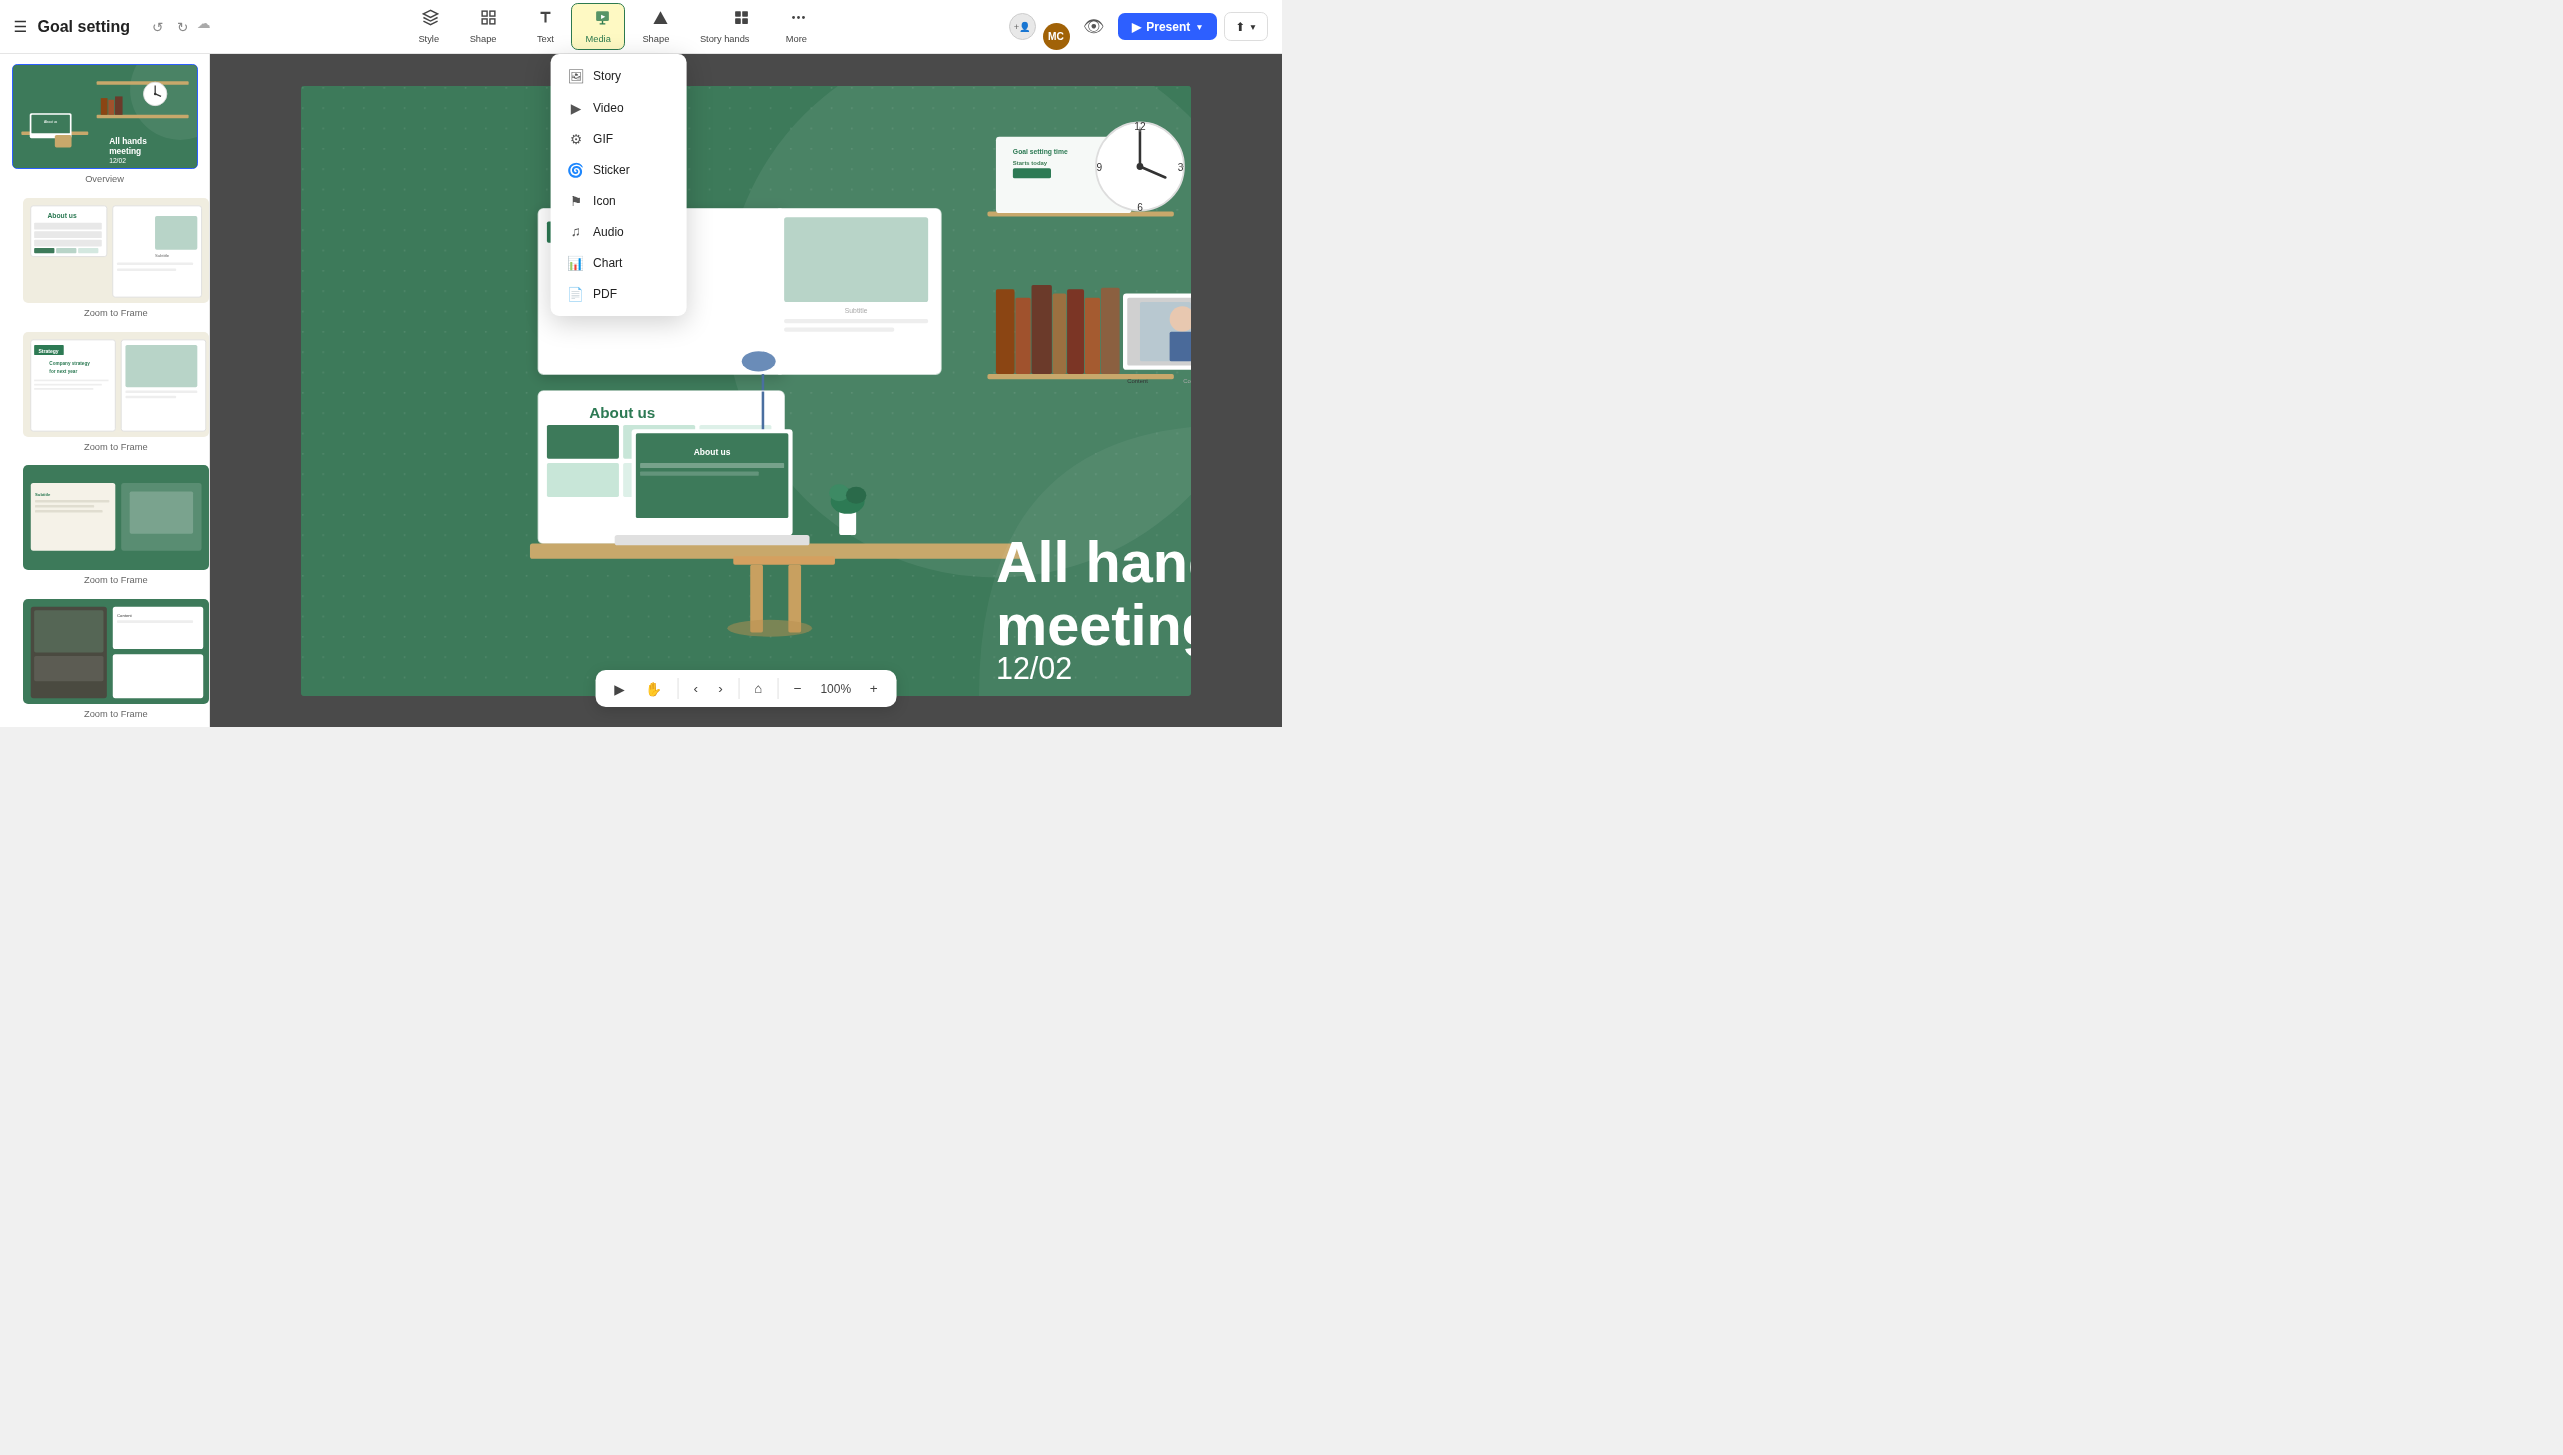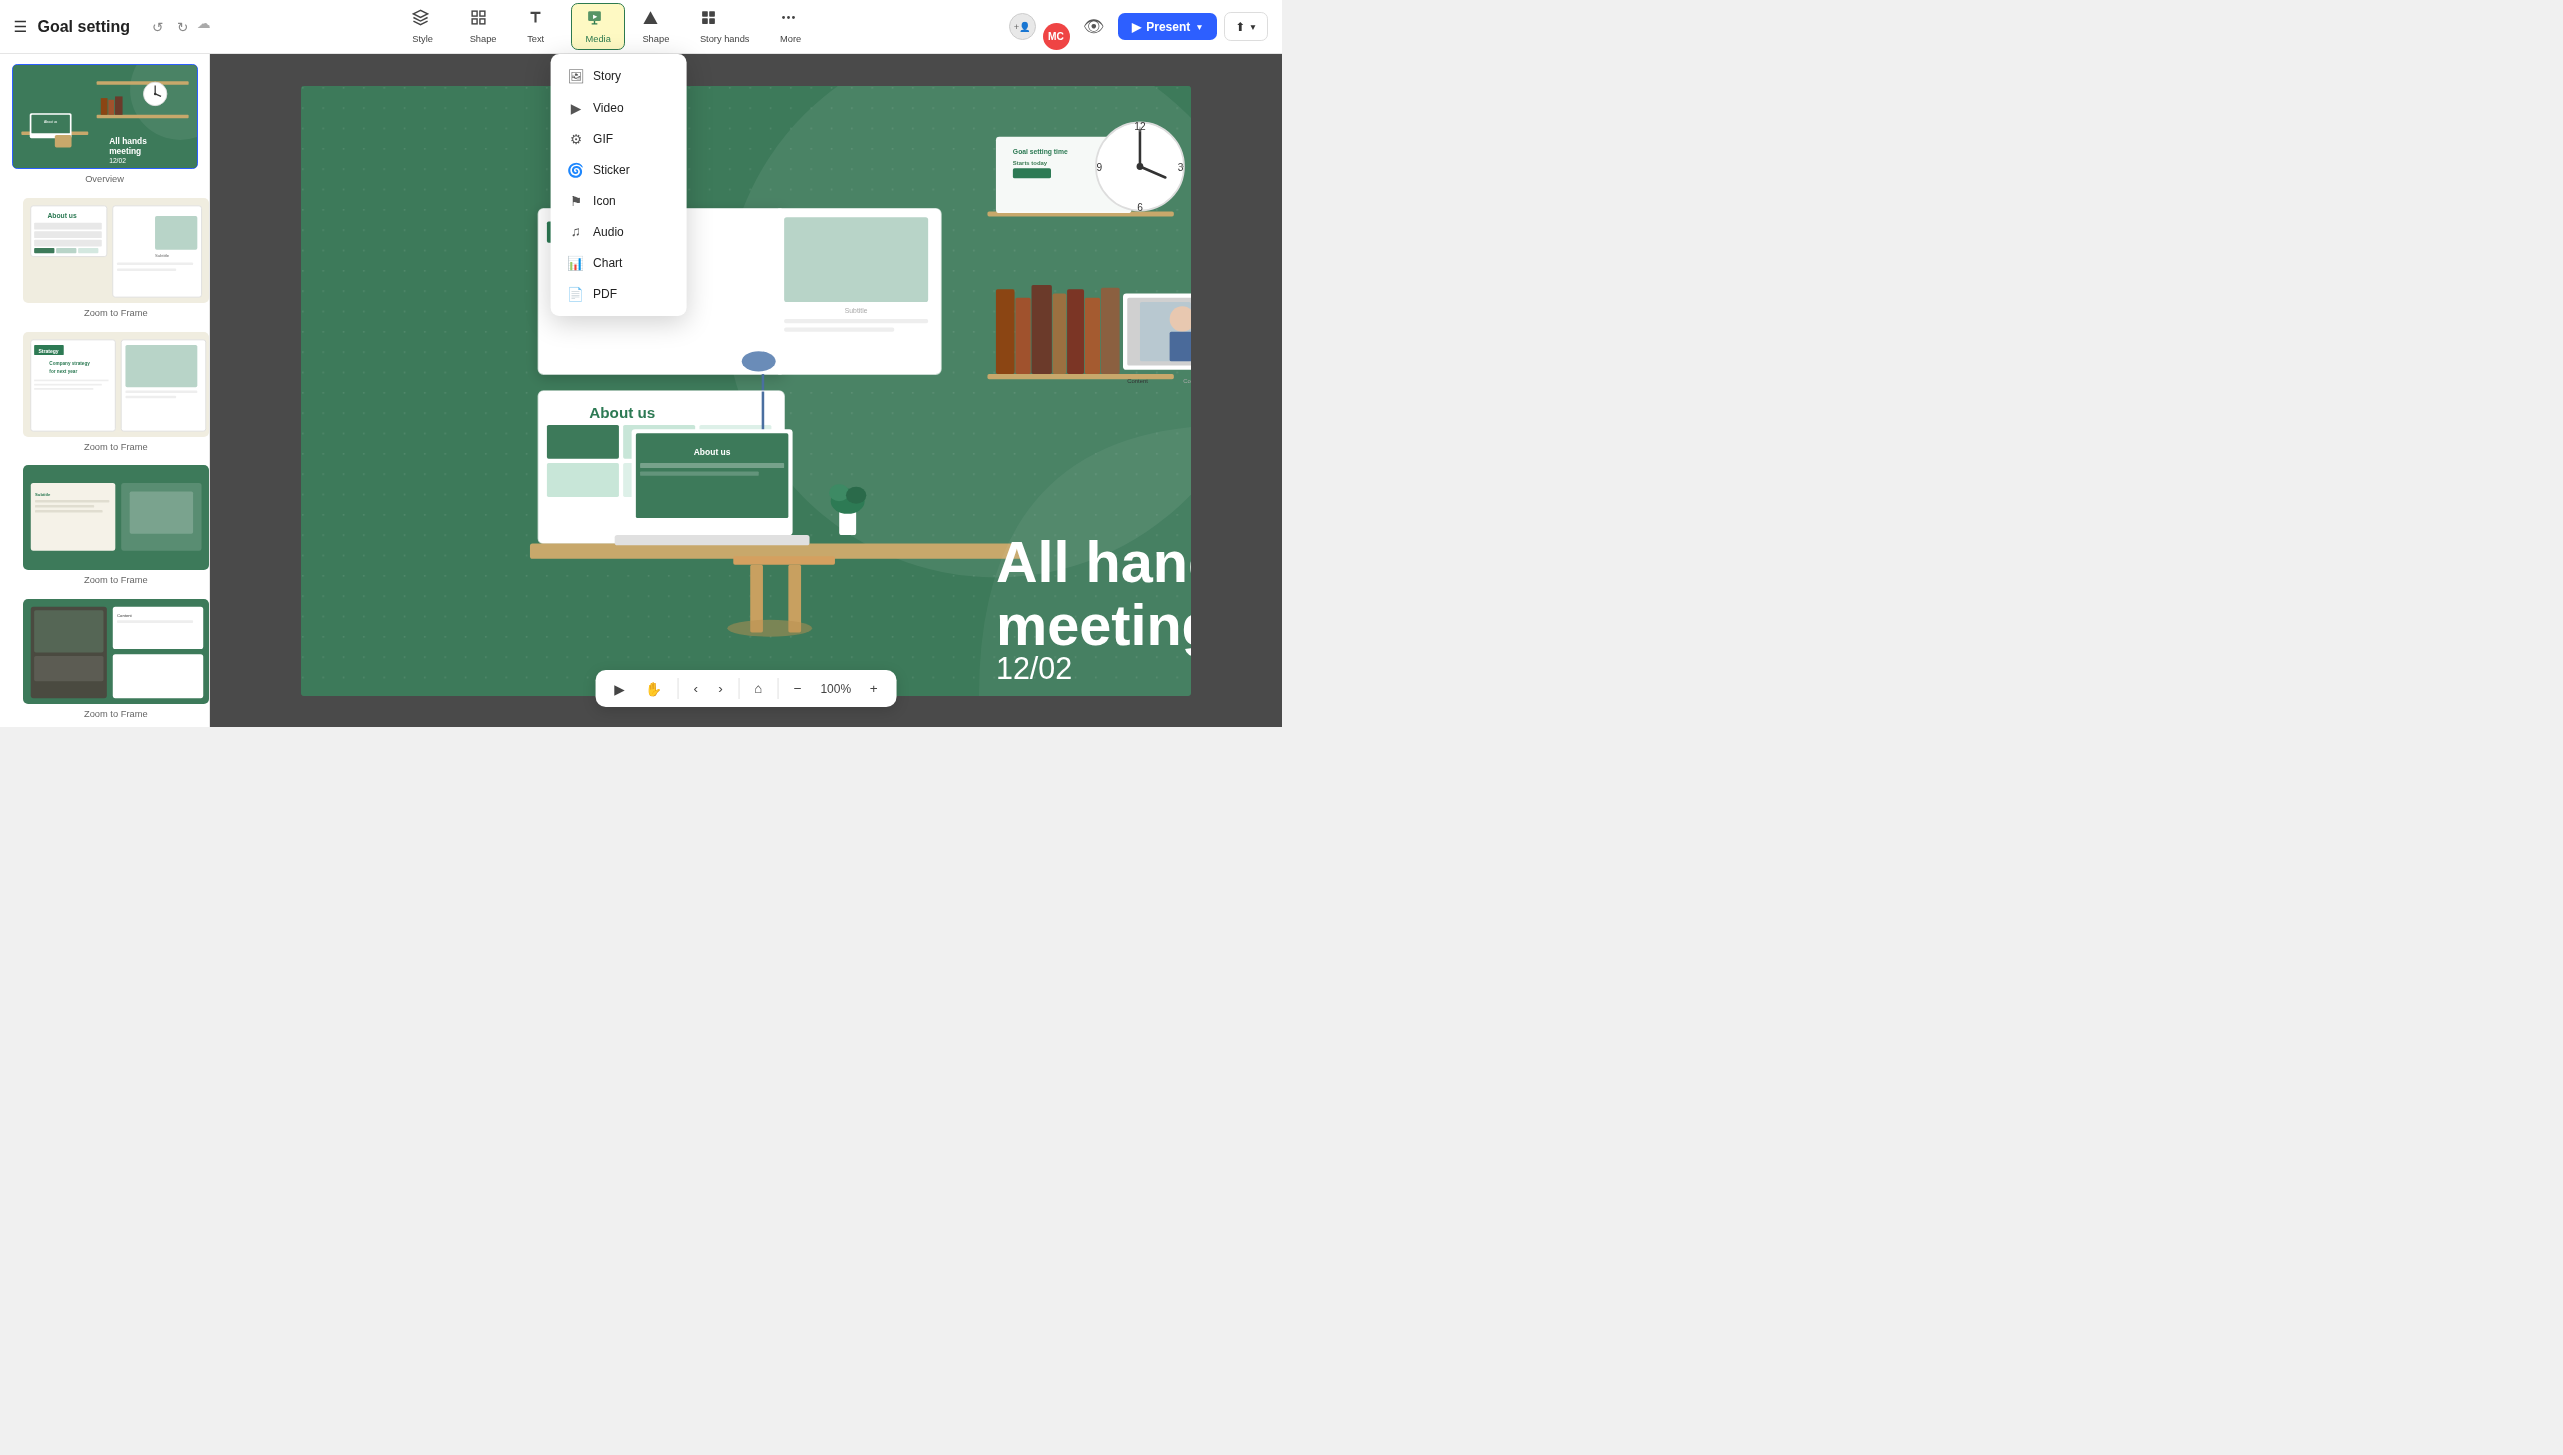--- a/index.html
+++ b/index.html
@@ -12,29 +12,29 @@
     }
     .toolbar-left { display: flex; align-items: center; gap: 10.2px; flex: 0 0 auto; }
     .menu-icon { font-size: 15.3px; cursor: pointer; color: #333; }
     .app-title { font-size: 16px; font-weight: 600; color: #222; }
     .toolbar-history { display: flex; gap: 3.4px; margin-left: 6.8px; }
     .history-btn { background: none; border: none; cursor: pointer; color: #888; font-size: 13.6px; padding: 3.4px 5.1px; border-radius: 3.4px; }
     .cloud-icon { color: #aaa; font-size: 13.6px; }
 
     .toolbar-center { display: flex; align-items: center; gap: 3.4px; flex: 1; justify-content: center; }
     .tool-btn {
-      display: flex; flex-direction: column; align-items: flex-start; gap: 8px;
+      display: flex; flex-direction: column; align-items: flex-end; gap: 8px;
       padding: 5.1px 13.6px; border-radius: 6.8px; cursor: pointer; border: none; background: none;
       font-size: 9.3px; color: #444; min-width: 54px;
     }
     .tool-btn.active { border: 1.7px solid #2d7a4f; background: #fef9c3; color: #2d7a4f; }
     .tool-btn svg { width: 17px; height: 17px; }
 
     .toolbar-right { display: flex; align-items: center; gap: 6.8px; flex: 0 0 auto; }
-    .avatar { width: 27px; height: 27px; border-radius: 50%; background: #ef4444; color: #fff; display: flex; align-items: center; justify-content: center; font-size: 10.2px; font-weight: 700; margin-top: 19px; }
+    .avatar { width: 27px; height: 27px; border-radius: 50%; background: #a16207; color: #fff; display: flex; align-items: center; justify-content: center; font-size: 10.2px; font-weight: 700; margin-top: 19px; }
     .icon-btn { background: none; border: none; cursor: pointer; color: #555; font-size: 17px; padding: 3.4px 6.8px; border-radius: 5.1px; }
     .present-btn {
       display: flex; align-items: center; gap: 5.1px; background: #2d5fff; color: #fff;
       border: none; border-radius: 6.8px; padding: 6.8px 13.6px; font-size: 12px; font-weight: 600; cursor: pointer;
     }
     .export-btn {
       background: none; border: 0.8px solid #ddd; border-radius: 6.8px; padding: 6.8px 10.2px;
       font-size: 12px; cursor: pointer; color: #333; display: flex; align-items: center; gap: 3.4px;
     }
 

